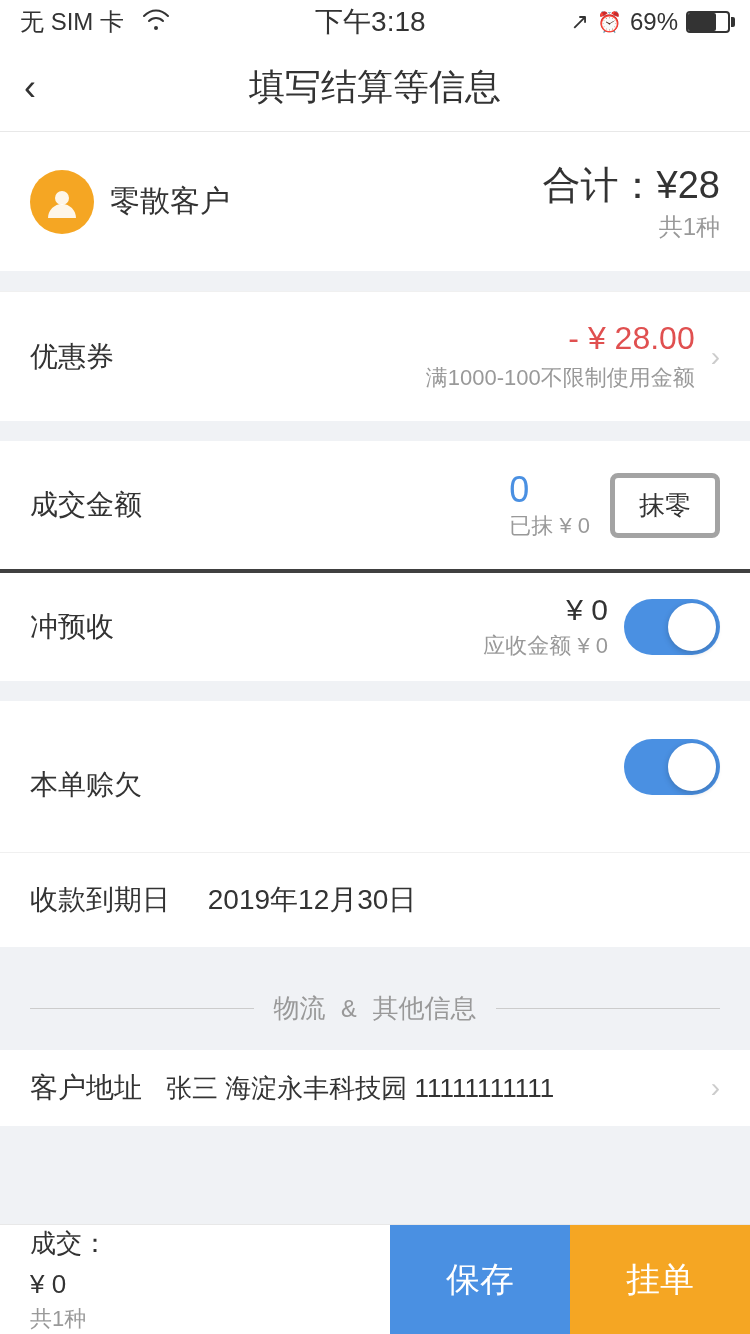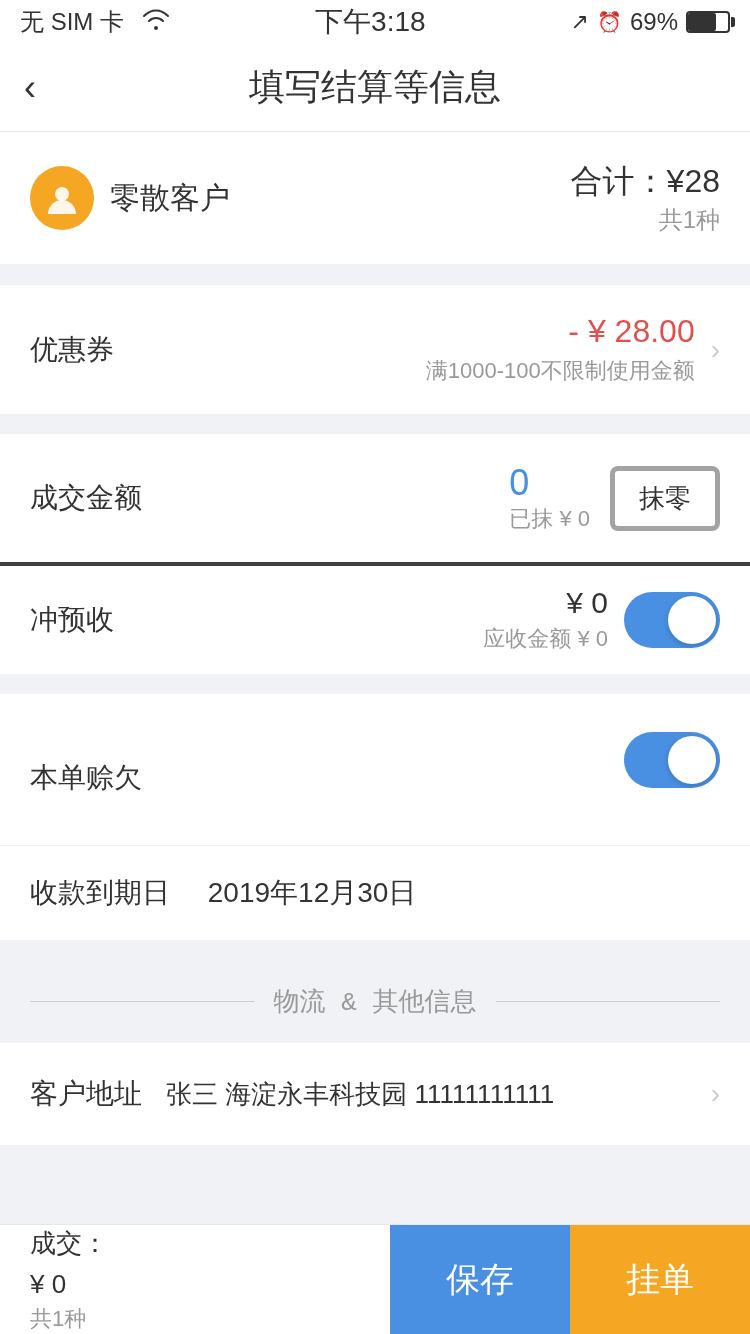--- a/index.html
+++ b/index.html
@@ -99,21 +99,21 @@
       color: #fff;
     }
     .customer-name {
       font-size: 30px;
       color: #333;
     }
     .customer-right {
       text-align: right;
     }
     .total-label {
-      font-size: 32px;
+      font-size: 38px;
       color: #333;
     }
     .count-text {
       font-size: 24px;
       color: #999;
     }
 
     
     .row {
       display: flex;
@@ -264,21 +264,21 @@
       background: #ccc;
     }
     .logistics-text {
       font-size: 26px;
       color: #999;
     }
 
     
     .address-row {
       background: #fff;
-      padding: 32px 30px;
+      padding: 19px 30px;
       display: flex;
       align-items: center;
       justify-content: space-between;
     }
     .address-label {
       font-size: 28px;
       color: #333;
       min-width: 120px;
     }
     .address-value {

